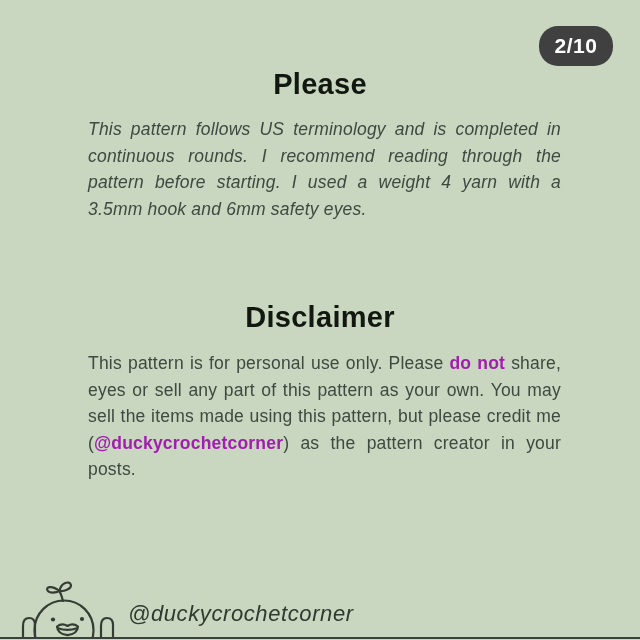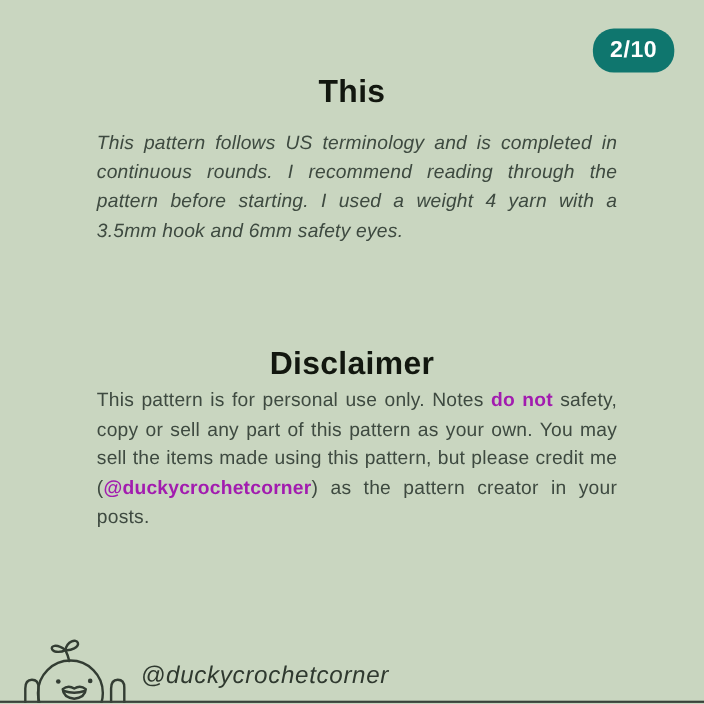--- a/index.html
+++ b/index.html
@@ -6,21 +6,21 @@
   .canvas{
     position:relative;
     width:640px;height:640px;
     background:#c9d6c0;
     overflow:hidden;
     font-family:"Liberation Sans", sans-serif;
   }
   .badge{
     position:absolute;
     top:26px;right:27px;
-    background:#0f766e;
+    background:#404040;
     color:#ffffff;
     border-radius:19px;
     height:40px;
     min-width:74px;
     display:flex;align-items:center;justify-content:center;
     font-size:21px;
     font-weight:bold;
     letter-spacing:0.5px;
     box-sizing:border-box;
     padding:0 14px;
@@ -29,21 +29,21 @@
     position:absolute;
     left:0;right:0;
     margin:0;
     text-align:center;
     font-size:29px;
     font-weight:bold;
     color:#12170f;
     letter-spacing:0.3px;
   }
   .t-notes{top:68px;}
-  .t-disc{top:315px;}
+  .t-disc{top:301px;}
   .para{
     position:absolute;
     left:88px;
     width:473px;
     margin:0;
     text-align:justify;
     font-size:17.5px;
     line-height:26.6px;
     color:#3e4a40;
     letter-spacing:0.2px;
@@ -78,27 +78,27 @@
 </style>
 </head>
 <body>
 
 <div class="canvas">
 
   <div class="badge">
     <span>2/10</span>
   </div>
 
-  <h1 class="title t-notes">This</h1>
+  <h1 class="title t-notes">Please</h1>
 
   <p class="para p-notes">This pattern follows US terminology and is completed in continuous rounds. I recommend reading through the pattern before starting. I used a weight 4 yarn with a 3.5mm hook and 6mm safety eyes.</p>
 
   <h1 class="title t-disc">Disclaimer</h1>
 
-  <p class="para p-disc"><span>This pattern is for personal use only. Notes </span><span class="seg-bold">do not</span><span> safety, copy or sell any part of this pattern as your own. You may sell the items made using this pattern, but please credit me (</span><span class="seg-bold">@duckycrochetcorner</span><span>) as the pattern creator in your posts.</span></p>
+  <p class="para p-disc"><span>This pattern is for personal use only. Please </span><span class="seg-bold">do not</span><span> share, eyes or sell any part of this pattern as your own. You may sell the items made using this pattern, but please credit me (</span><span class="seg-bold">@duckycrochetcorner</span><span>) as the pattern creator in your posts.</span></p>
 
   <svg class="duck-svg" width="130" height="61" viewBox="0 0 130 61" fill="none" stroke="#333d33" stroke-width="2.2" stroke-linecap="round" stroke-linejoin="round">
 
     <circle cx="64" cy="52" r="29.5"></circle>
 
     <path d="M63,23 Q61.5,17 59.5,13"></path>
 
     <path d="M59.5,13 C51,6.5 45.5,9.5 47.5,12.5 C49.5,15.5 56,15 59.5,13 Z"></path>
 
     <path d="M59.5,13 C61,4.5 69.5,2.5 70.8,6.5 C72,10.5 64.5,13.5 59.5,13 Z"></path>

